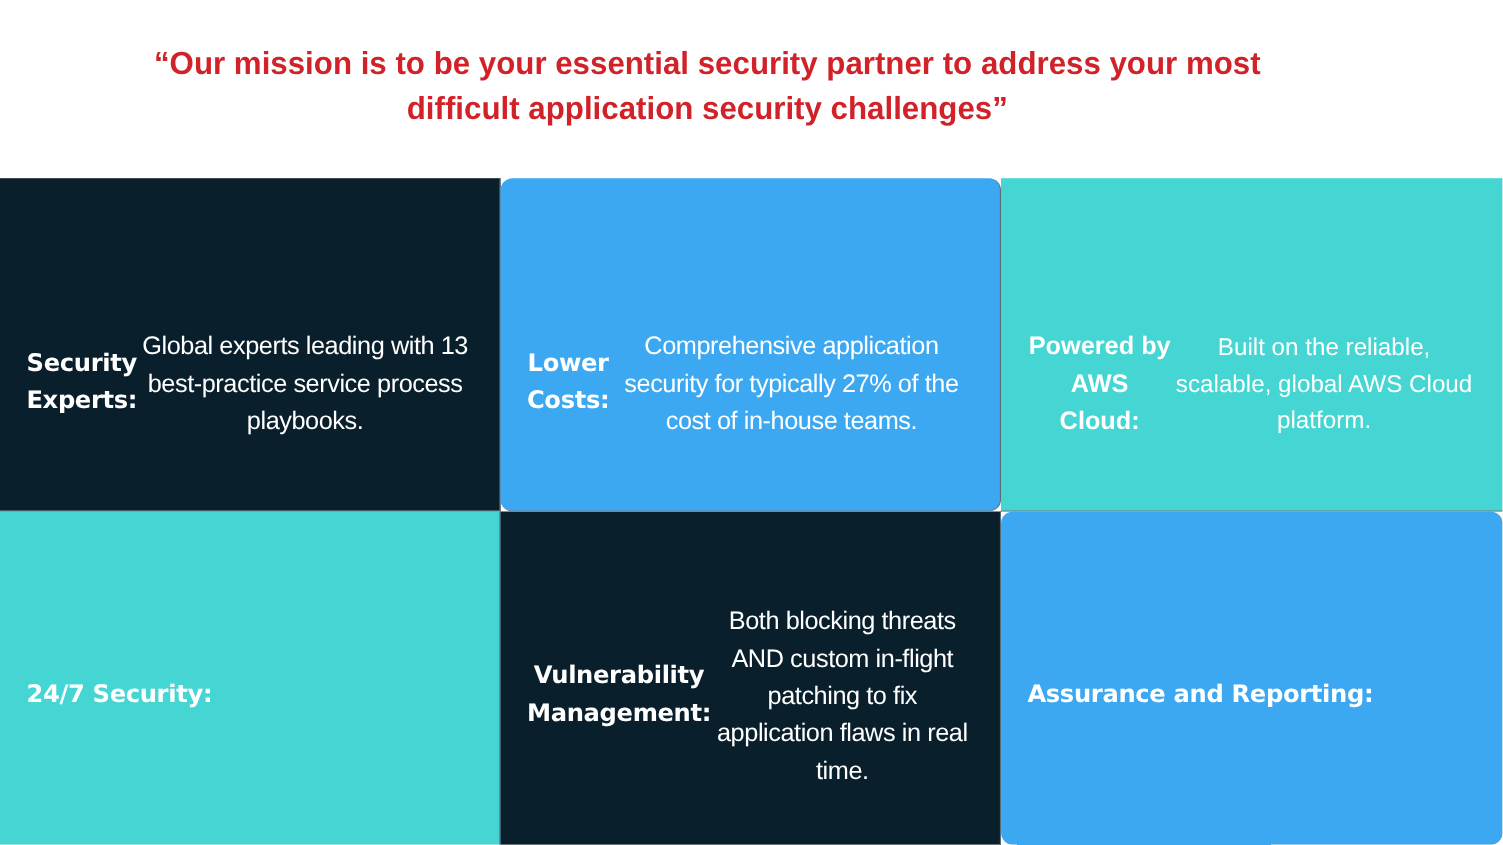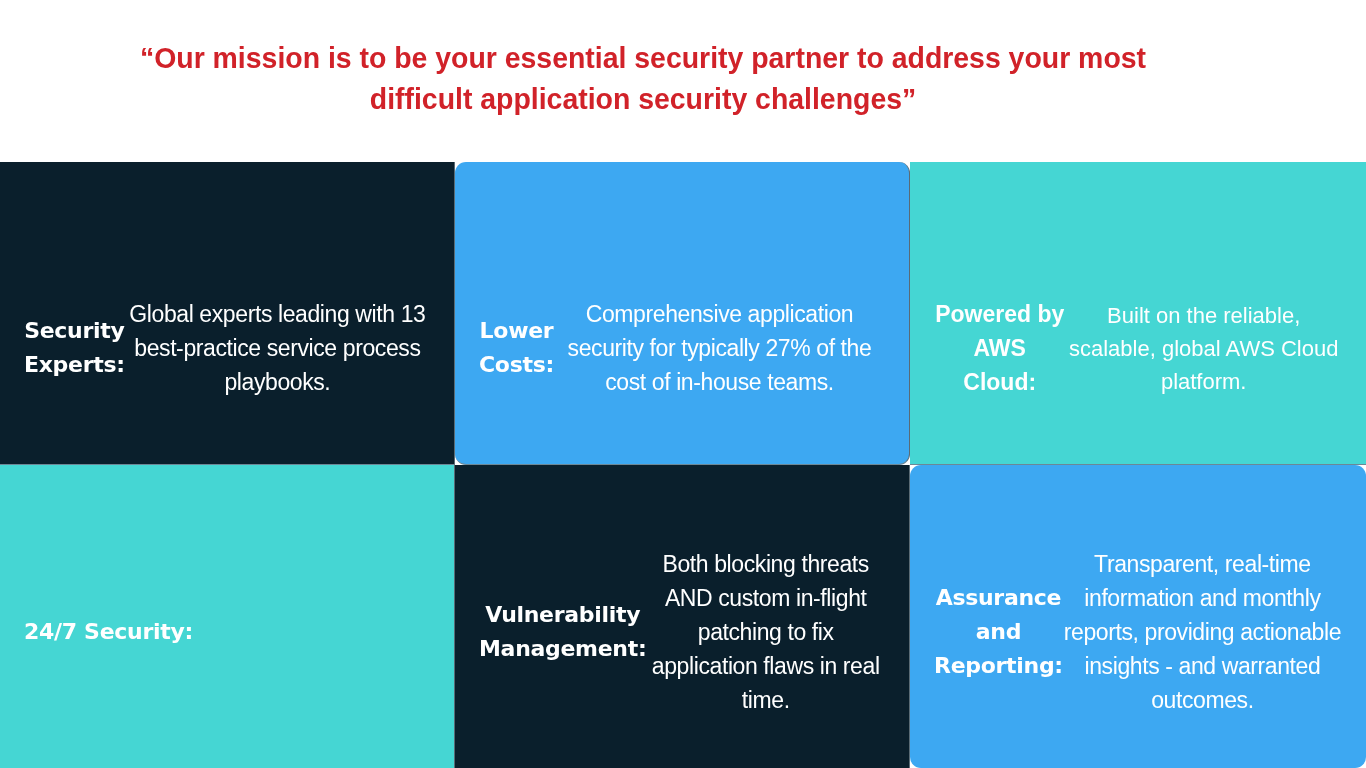--- a/index.html
+++ b/index.html
@@ -90,15 +90,14 @@
   </div>
   <div class="cell teal c1 row2">
     <div class="title">24/7 Security:</div>
   </div>
   <div class="cell dark c1 row2">
     <div class="title">Vulnerability Management:</div>
     <div class="body" style="max-width:350px">Both blocking threats AND custom in-flight patching to fix application flaws in real time.</div>
   </div>
   <div class="cell blue row2">
     <div class="title">Assurance and Reporting:</div>
-    <div class="body" style="max-width:370px">Transparent, real-time information and monthly reports, providing actionable insights - and warranted outcomes.</div>
   </div>
 </div>
 
 </body></html>

